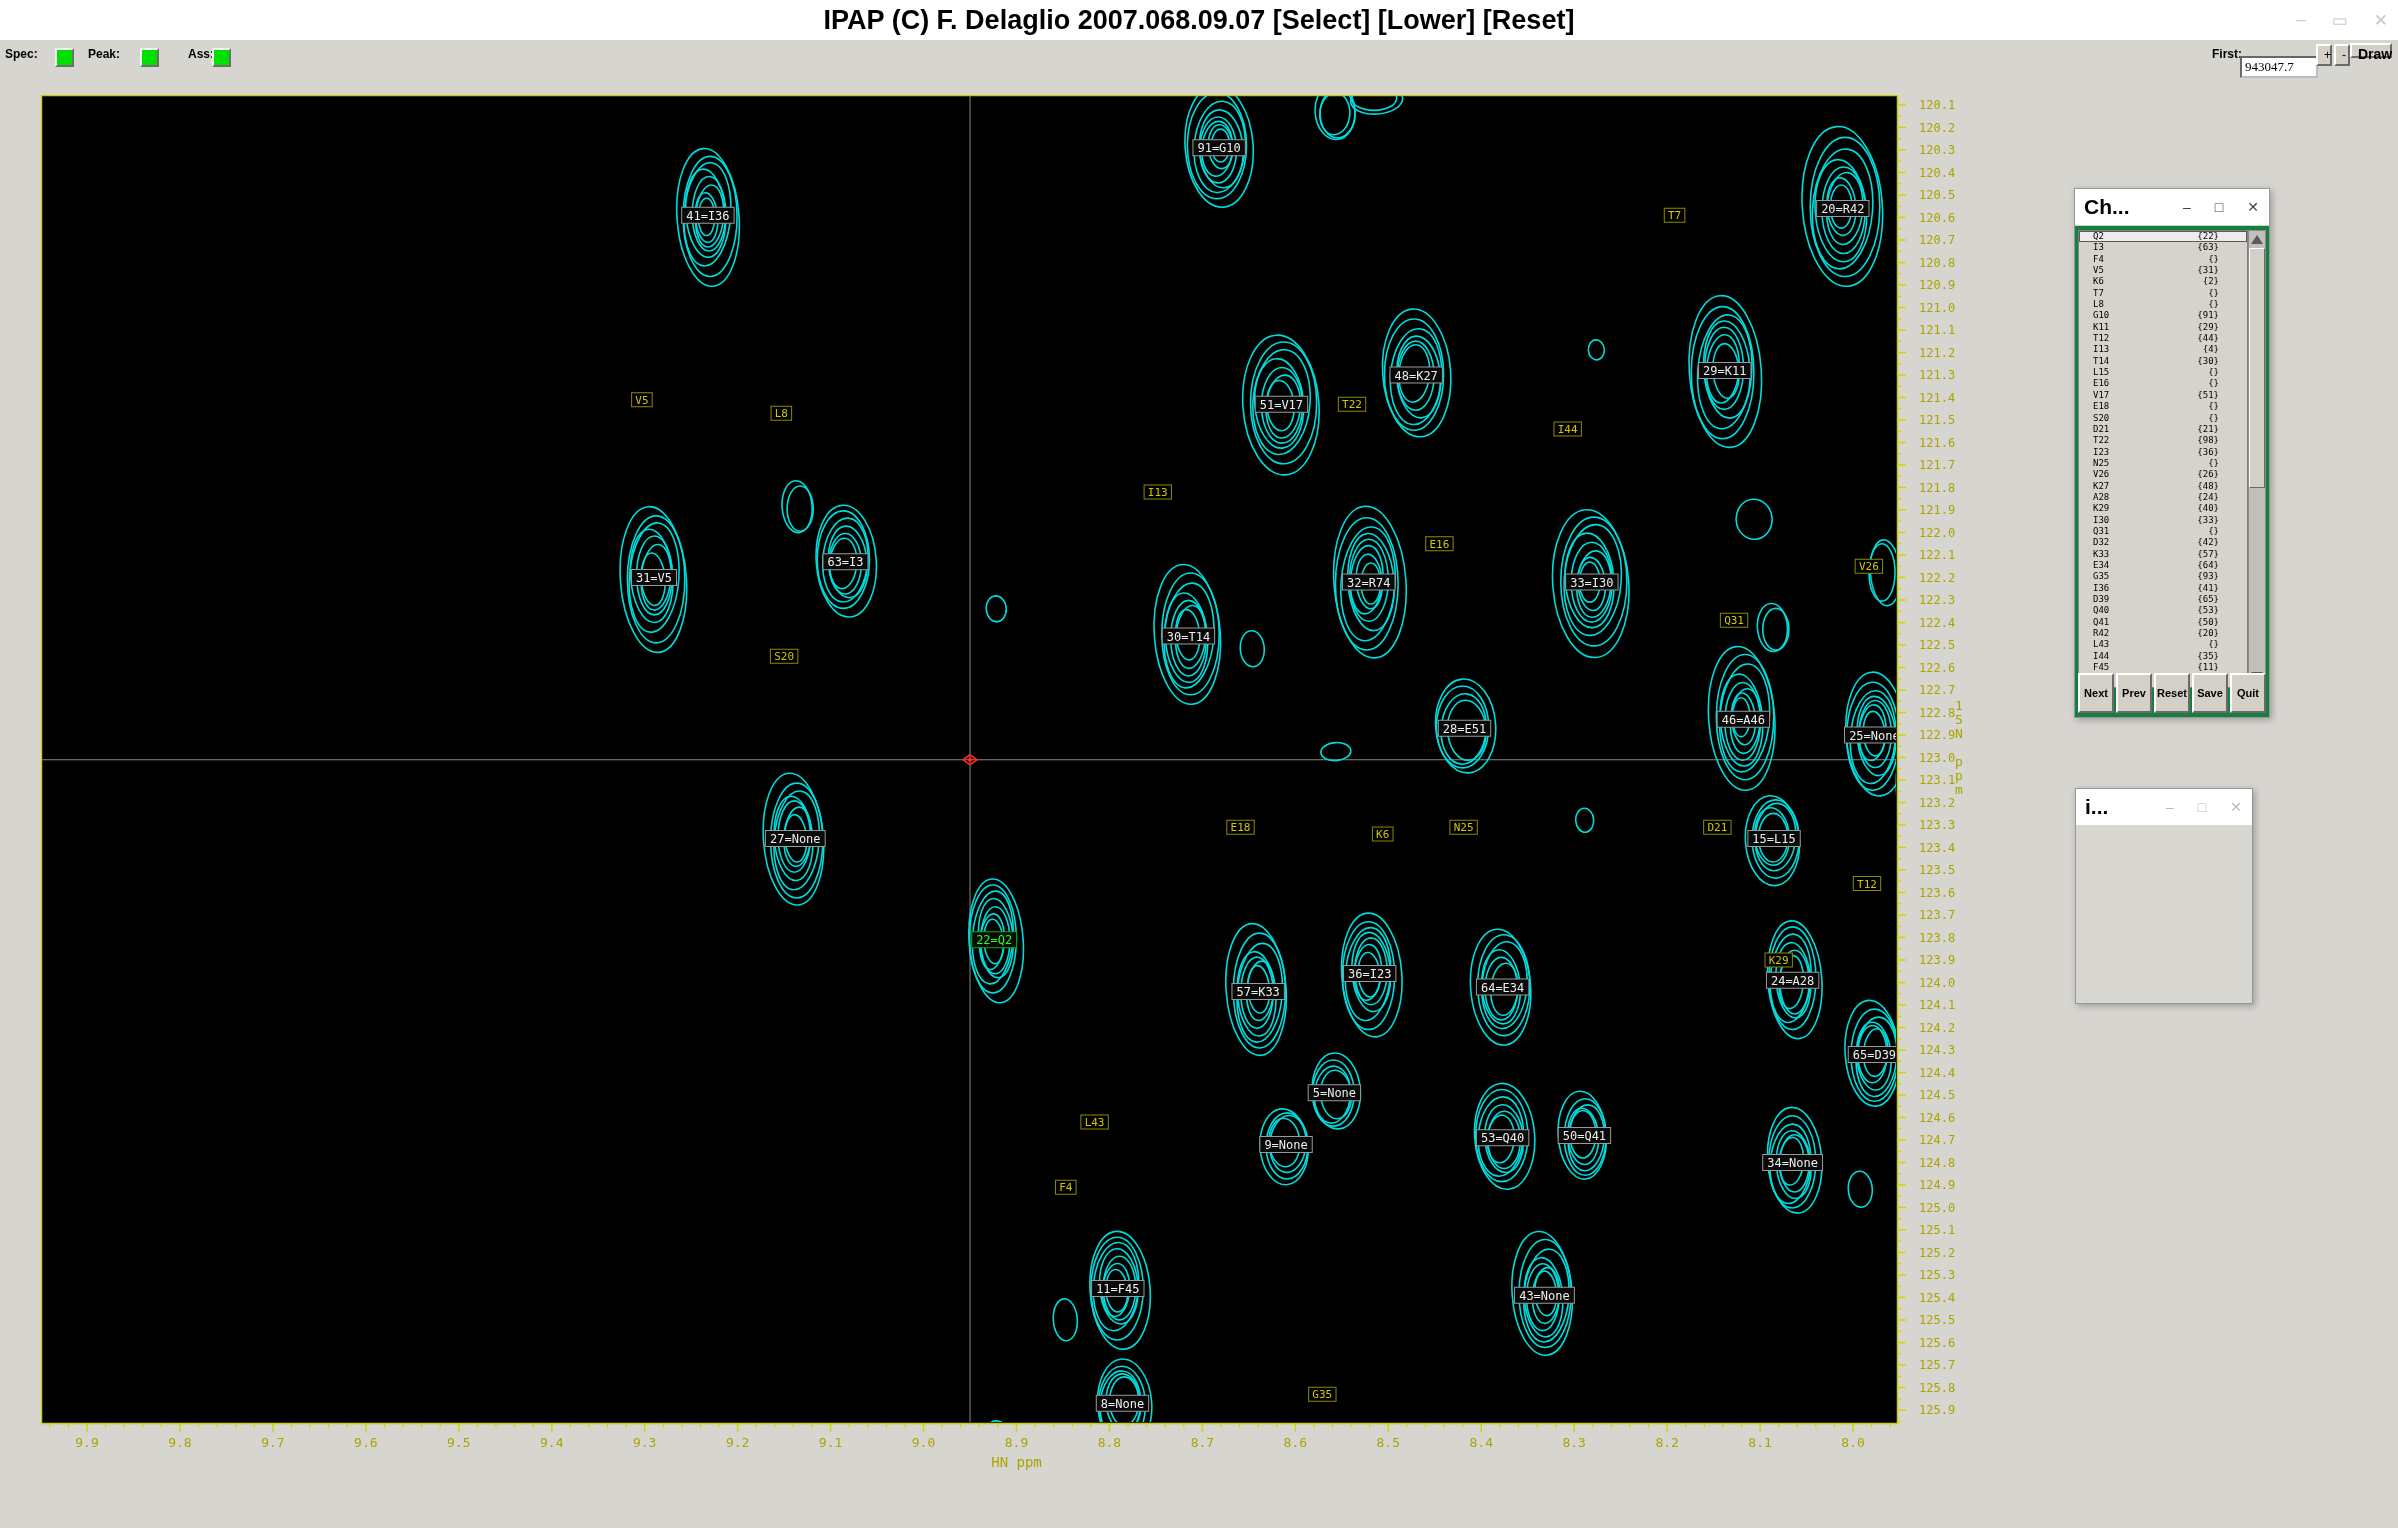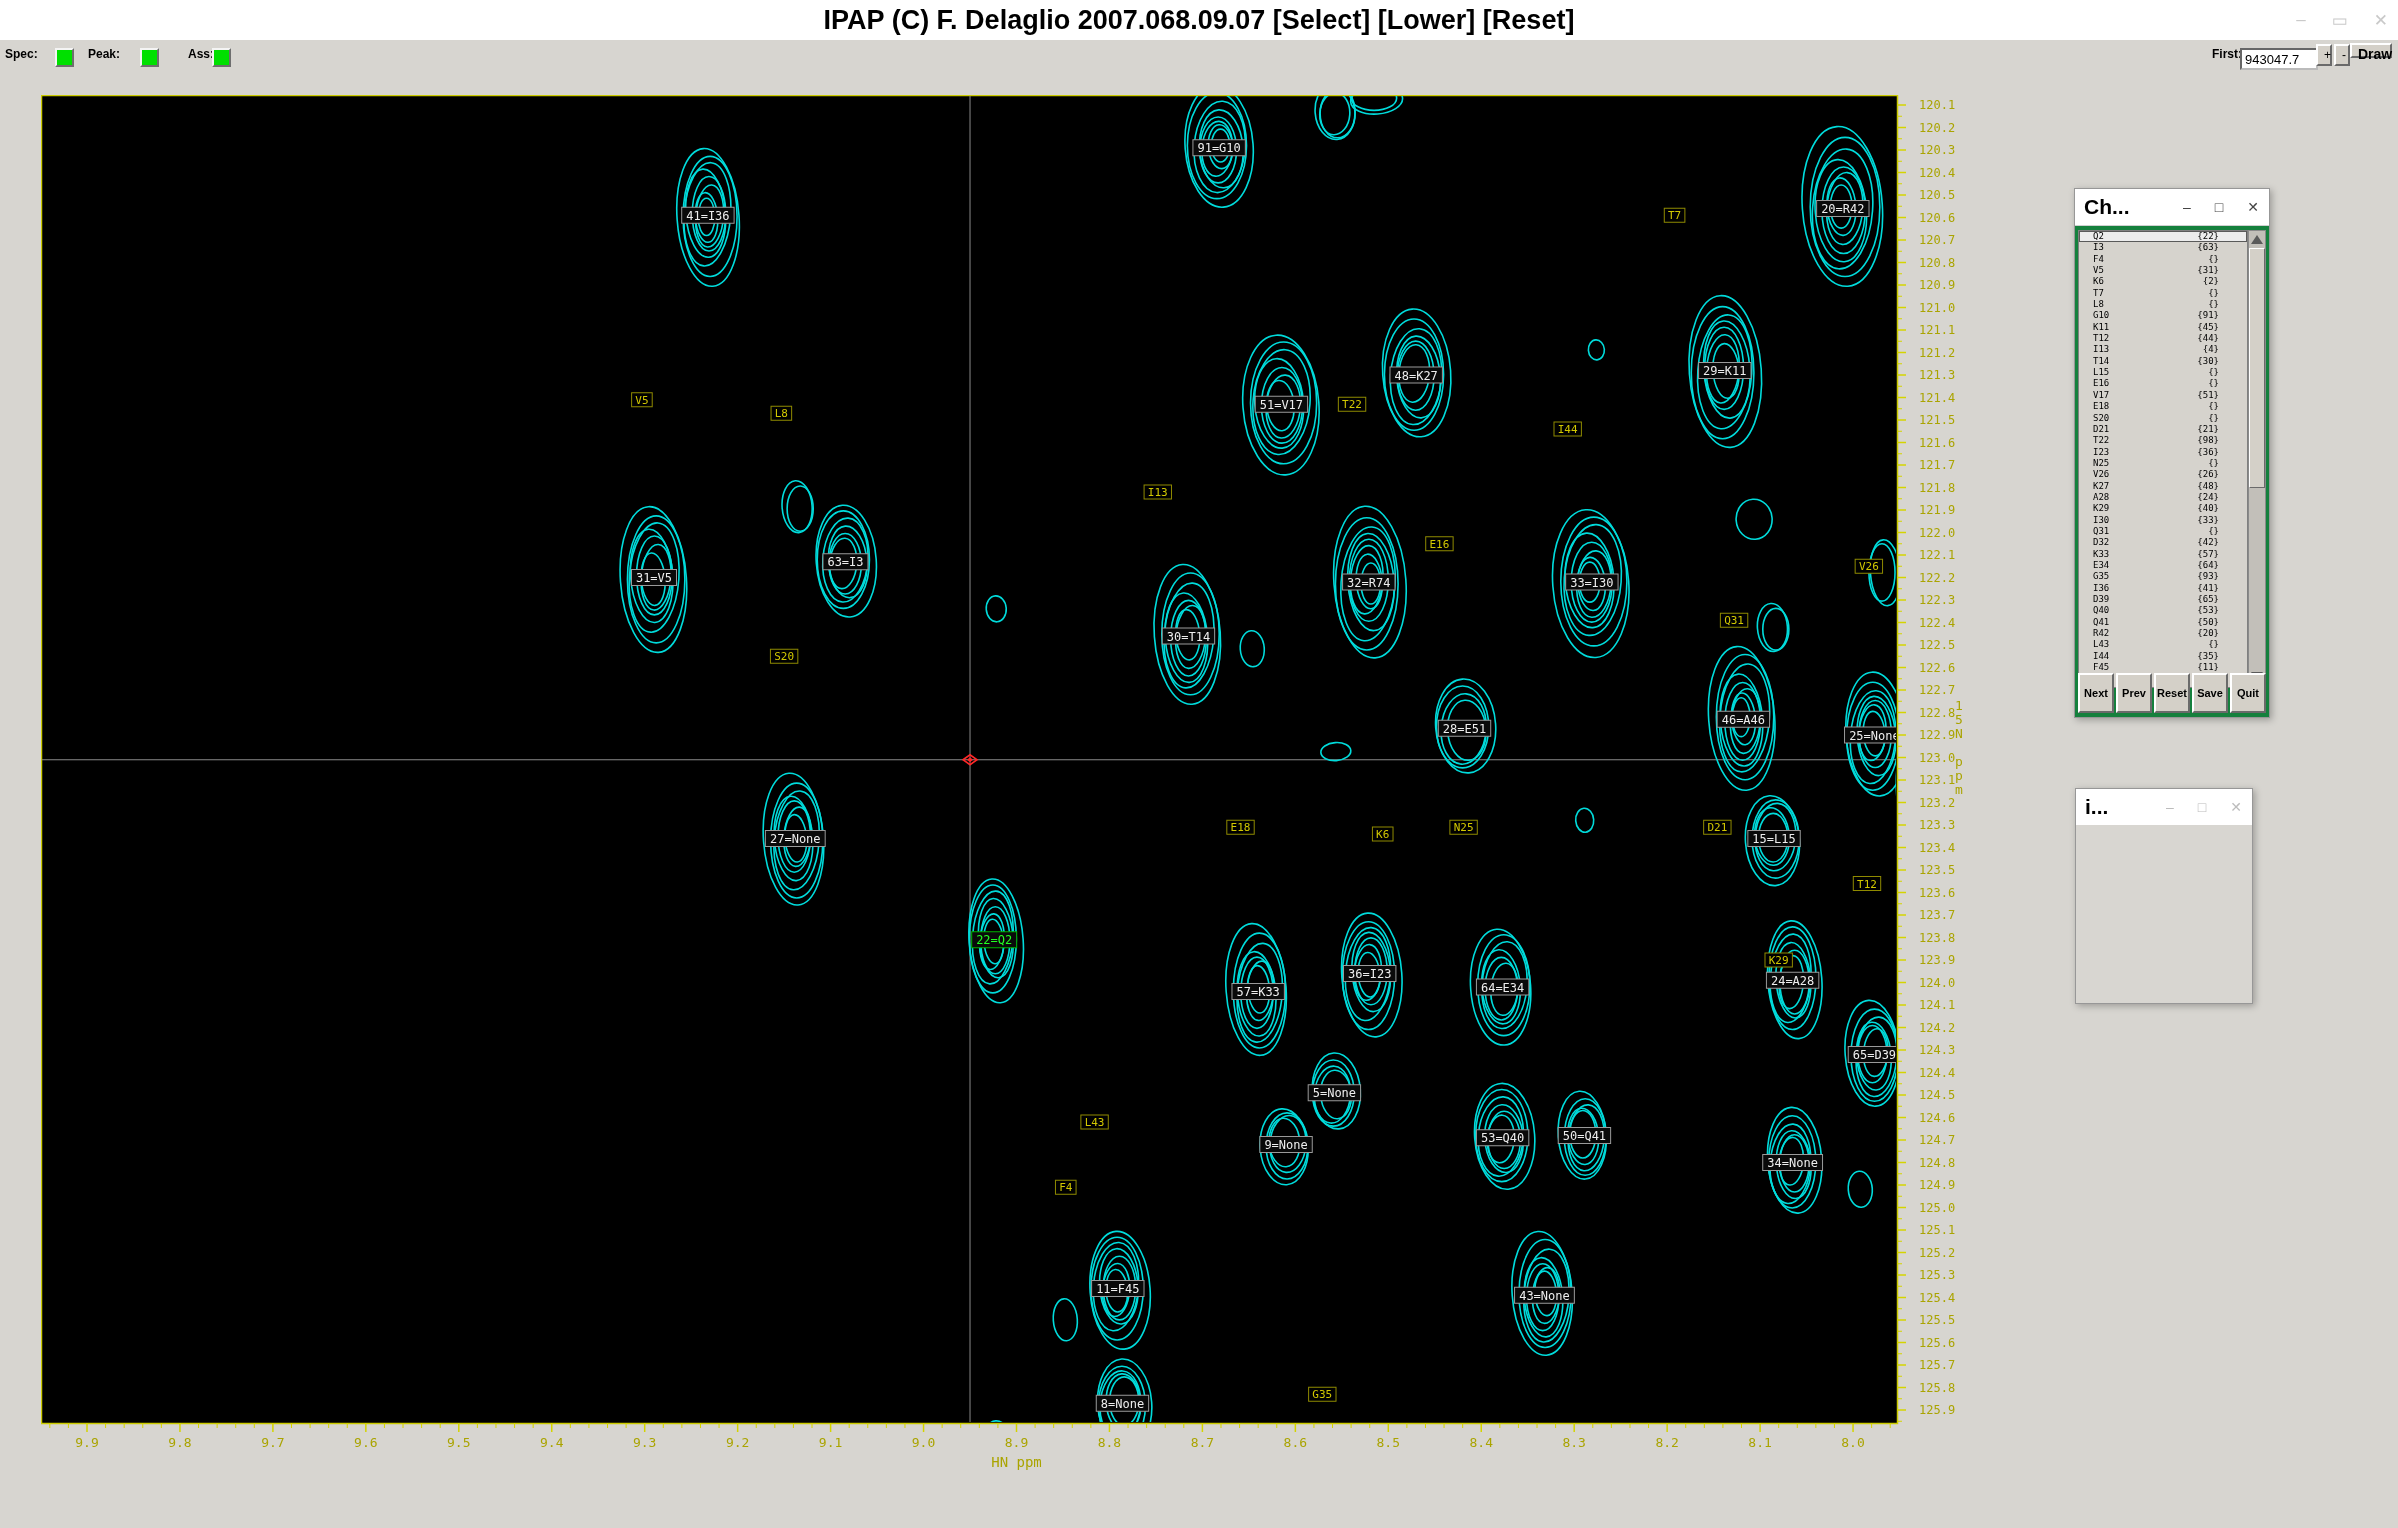--- a/index.html
+++ b/index.html
@@ -15,23 +15,23 @@
               align-items:center;color:#c9c9c9;font-size:17px;}
   #main-ctrls span{cursor:default;}
 
   
   #workspace{position:absolute;left:0;top:40px;width:2398px;height:1488px;background:#d7d5d0;}
 
   .tb-label{position:absolute;top:7px;font-size:12px;font-weight:bold;color:#000;}
   .indicator{position:absolute;top:8px;width:15px;height:15px;background:#00e000;
              border-top:2px solid #f4f4f4;border-left:2px solid #f4f4f4;
              border-right:2px solid #6e6e6e;border-bottom:2px solid #6e6e6e;}
-  #first-input{position:absolute;left:2240px;top:8px;width:68px;height:18px;
+  #first-input{position:absolute;left:2240px;top:16px;width:68px;height:18px;
                border:2px inset #bbb;background:#fff;font-size:13px;padding:0 3px;
-               font-family:Liberation Sans, sans-serif;}
+               font-family:Liberation Serif, serif;}
   .classic-btn{background:#d4d0c8;
                border-top:2px solid #fff;border-left:2px solid #fff;
                border-right:2px solid #6a6a6a;border-bottom:2px solid #6a6a6a;
                font-family:"Liberation Sans",sans-serif;color:#000;cursor:default;}
   #btn-plus{position:absolute;left:2316px;top:4px;width:15px;height:22px;font-size:12px;line-height:14px;}
   #btn-minus{position:absolute;left:2334px;top:4px;width:12px;height:22px;font-size:12px;line-height:14px;}
   #btn-draw{position:absolute;left:2350px;top:3px;width:42px;height:15px;font-weight:bold;font-size:14px;}
 
   
   #plot-svg{position:absolute;left:41px;top:55px;}
@@ -893,21 +893,21 @@
         <div class="ch-row">
           <span>L8</span>
           <span class="val">{}</span>
         </div>
         <div class="ch-row">
           <span>G10</span>
           <span class="val">{91}</span>
         </div>
         <div class="ch-row">
           <span>K11</span>
-          <span class="val">{45}</span>
+          <span class="val">{29}</span>
         </div>
         <div class="ch-row">
           <span>T12</span>
           <span class="val">{44}</span>
         </div>
         <div class="ch-row">
           <span>I13</span>
           <span class="val">{4}</span>
         </div>
         <div class="ch-row">

